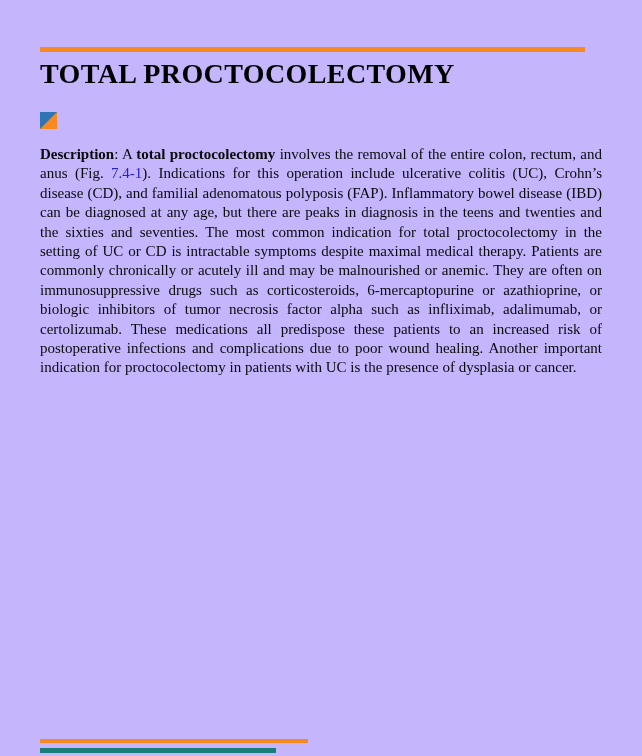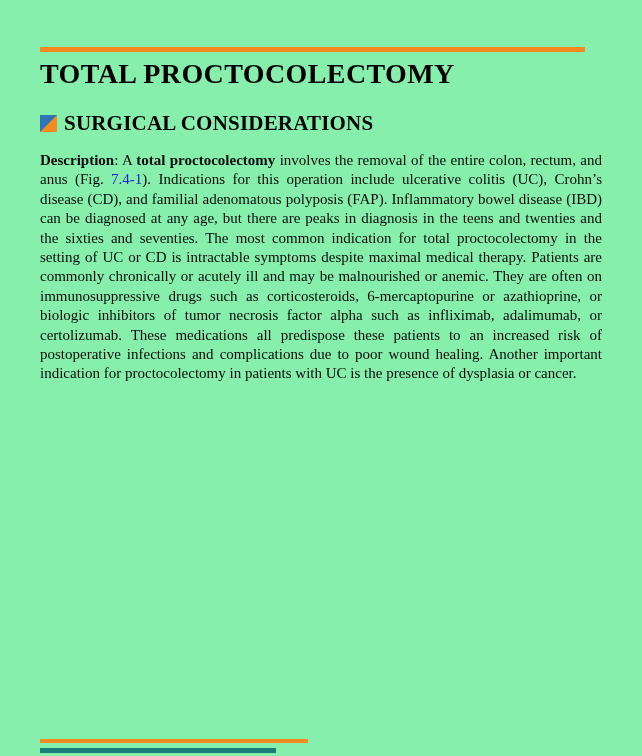--- a/index.html
+++ b/index.html
@@ -7,21 +7,21 @@
     padding: 0;
     background: #ffffff;
     width: 642px;
     height: 756px;
     font-family: "Liberation Serif", serif;
   }
   .page {
     position: relative;
     width: 642px;
     height: 756px;
-    background: #86efac;
+    background: #c4b5fd;
     overflow: hidden;
   }
   .content {
     padding: 47px 40px 0 40px;
   }
   .top-rule {
     width: 545px;
     height: 5px;
     background: #F6891F;
   }
@@ -86,19 +86,18 @@
 </style>
 </head>
 <body>
 
 <div class="page">
   <div class="content">
     <div class="top-rule"></div>
     <h1 class="page-title">TOTAL PROCTOCOLECTOMY</h1>
     <div class="section-row">
       <span class="split-icon"></span>
-      <h2 class="section-title">SURGICAL CONSIDERATIONS</h2>
     </div>
     <p class="body-text"><span class="bold">Description</span><span>: A </span><span class="bold">total proctocolectomy</span><span> involves the removal of the entire colon, rectum, and anus (Fig. </span><a class="fig-link">7.4-1</a><span>). Indications for this operation include ulcerative colitis (UC), Crohn’s disease (CD), and familial adenomatous polyposis (FAP). Inflammatory bowel disease (IBD) can be diagnosed at any age, but there are peaks in diagnosis in the teens and twenties and the sixties and seventies. The most common indication for total proctocolectomy in the setting of UC or CD is intractable symptoms despite maximal medical therapy. Patients are commonly chronically or acutely ill and may be malnourished or anemic. They are often on immunosuppressive drugs such as corticosteroids, 6-mercaptopurine or azathioprine, or biologic inhibitors of tumor necrosis factor alpha such as infliximab, adalimumab, or certolizumab. These medications all predispose these patients to an increased risk of postoperative infections and complications due to poor wound healing. Another important indication for proctocolectomy in patients with UC is the presence of dysplasia or cancer.</span></p>
   </div>
   <div class="bottom-rule-orange"></div>
   <div class="bottom-rule-teal"></div>
 </div>
 
 </body></html>

